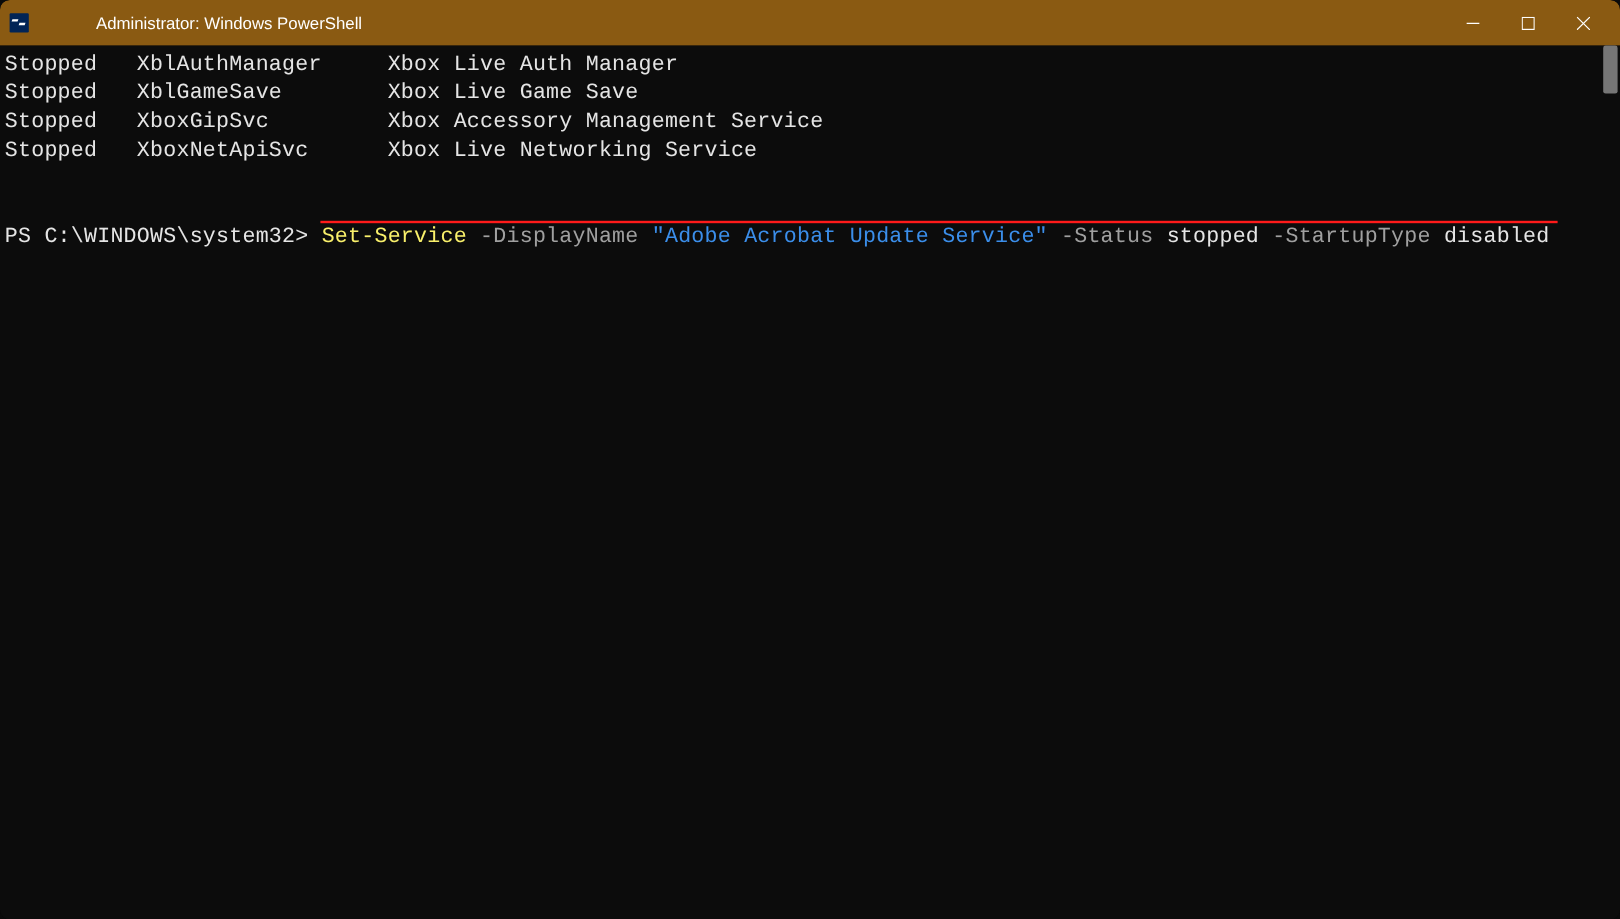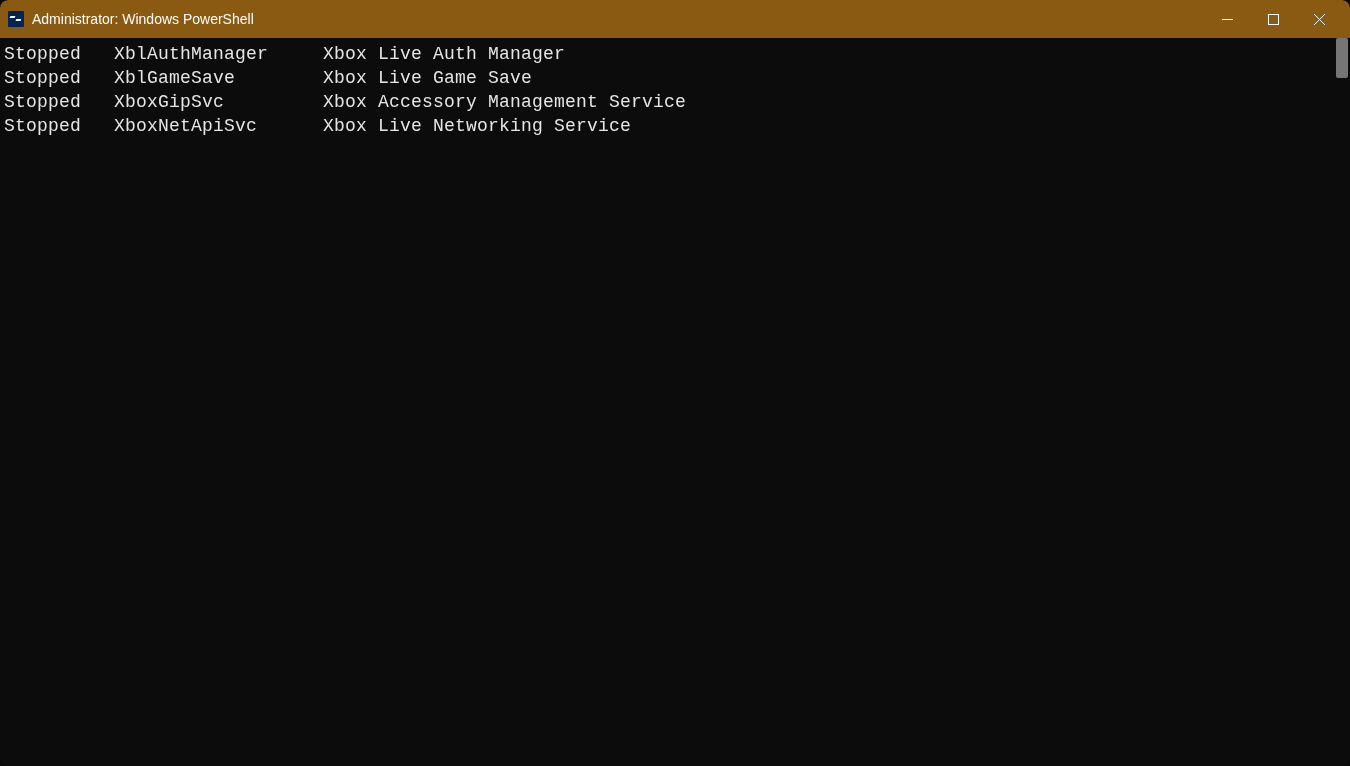--- a/index.html
+++ b/index.html
@@ -24,20 +24,21 @@
   }
   .title-bar {
     height: 38px;
     background: #8a5a12;
     display: flex;
     align-items: center;
     padding: 0 8px 0 8px;
     color: #fff;
     font-family: 'Segoe UI', sans-serif;
     font-size: 14px;
+    gap: 48px;
   }
   .app-icon {
     width: 16px;
     height: 16px;
     margin-right: 8px;
     background: #012456;
     position: relative;
     border-radius: 1px;
   }
   .app-icon::before {
@@ -137,16 +138,20 @@
       </div>
     </div>
   </div>
 
   <div class="terminal-body">
     <div class="terminal-content" id="service-lines">Stopped   XblAuthManager     Xbox Live Auth Manager
 Stopped   XblGameSave        Xbox Live Game Save
 Stopped   XboxGipSvc         Xbox Accessory Management Service
 Stopped   XboxNetApiSvc      Xbox Live Networking Service</div>
 
+    <div class="prompt-line">
+<span class="prompt">PS C:\WINDOWS\system32&gt; </span><span class="cmd-yellow">Set-Service</span><span class="cmd-gray"> -DisplayName</span><span class="cmd-blue"> "Adobe Acrobat Update Service"</span><span class="cmd-gray"> -Status</span><span class="cmd-white"> stopped</span><span class="cmd-gray"> -StartupType</span><span class="cmd-white"> disabled</span>
+      <div class="underline-red" style="left:263px; top:22px; width:1031px;"></div>
+    </div>
   </div>
 
   <div class="scrollbar"></div>
 </div>
 
 </body></html>

